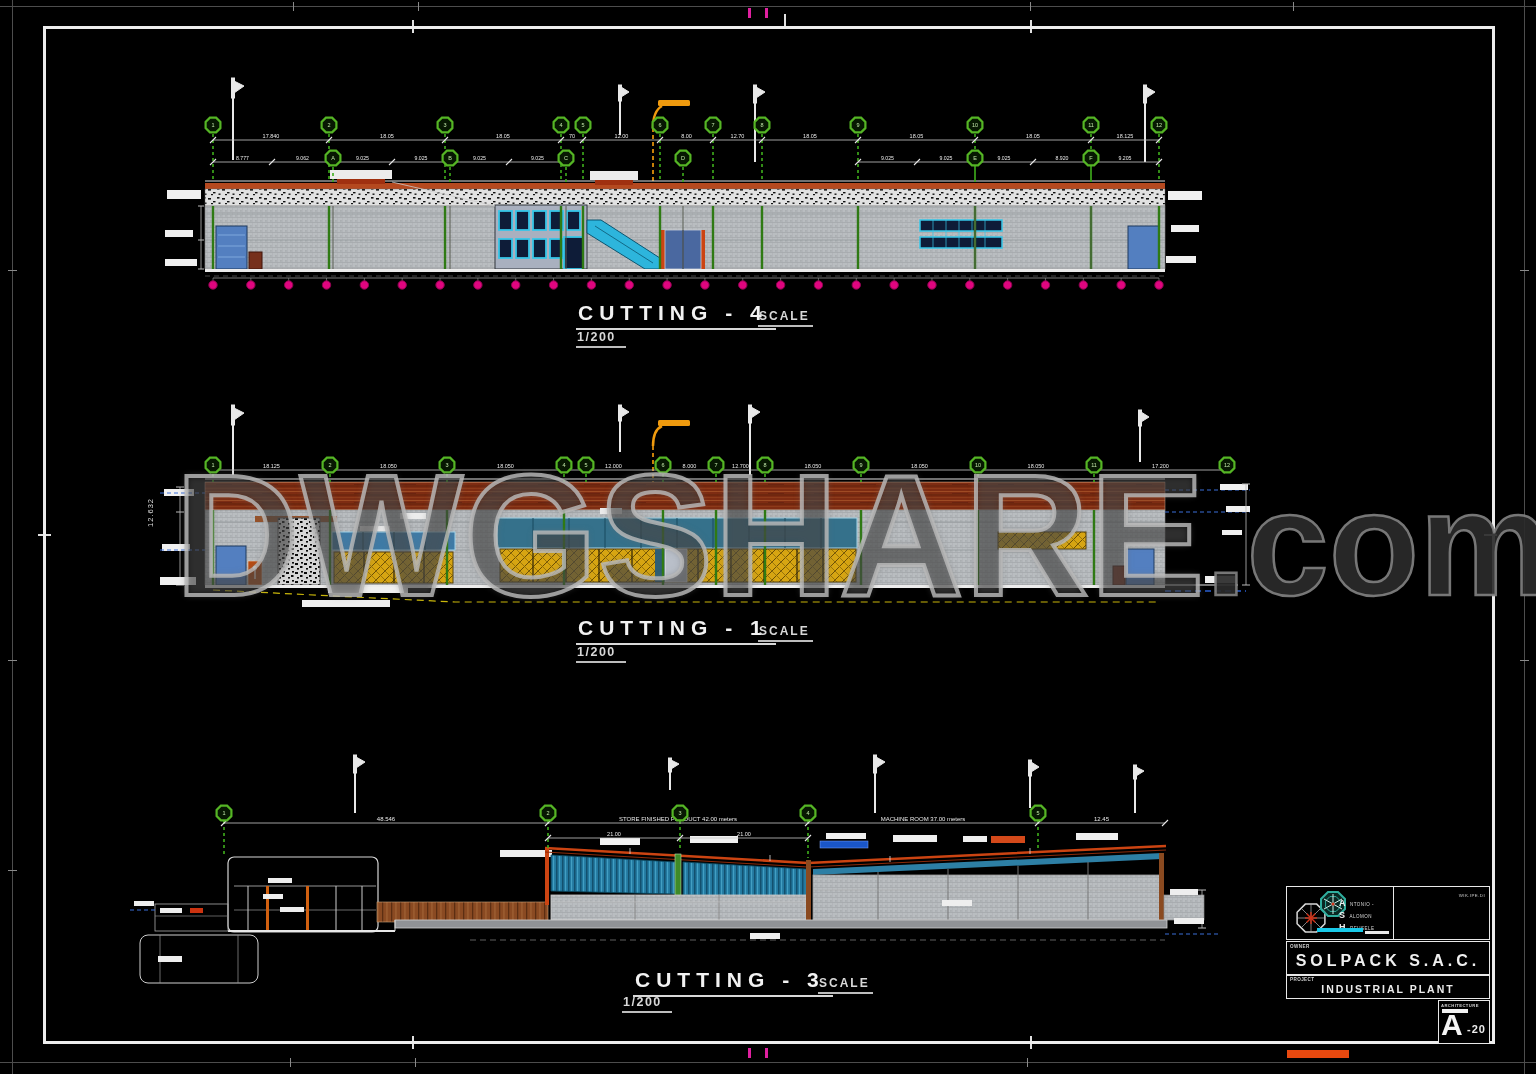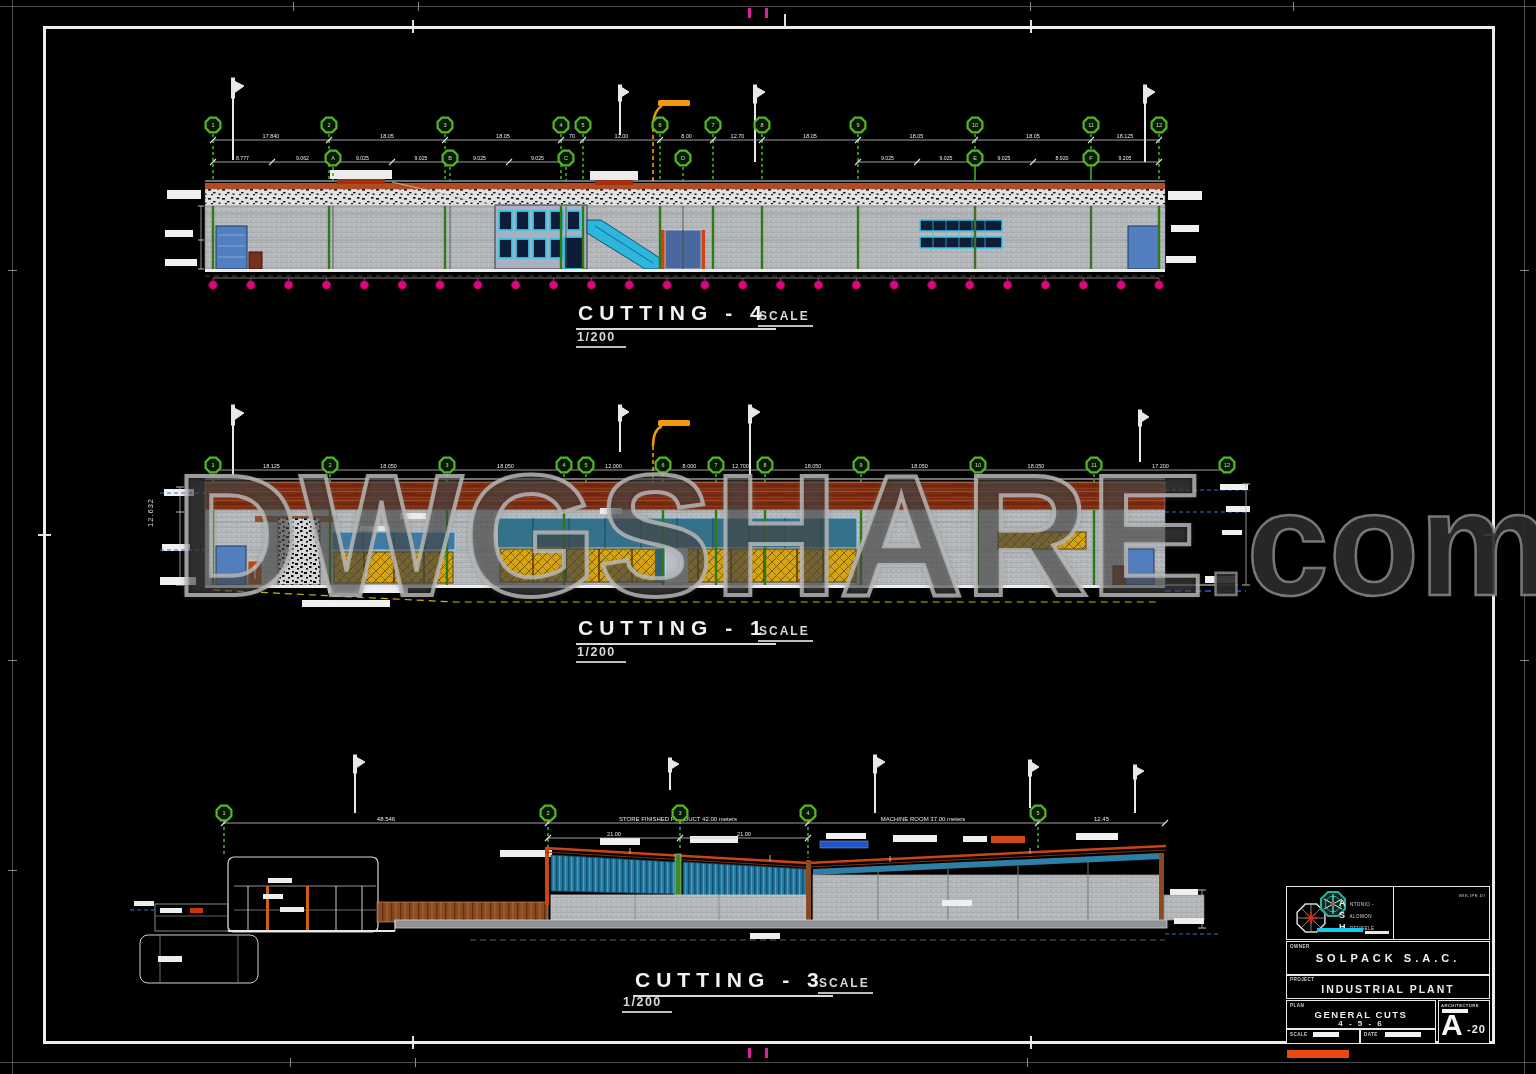--- a/index.html
+++ b/index.html
@@ -28,21 +28,21 @@
   .wm .main{font-size:172px;color:rgba(15,15,15,0.30);-webkit-text-stroke:4px rgba(185,185,185,0.82);
             text-shadow:0 0 7px rgba(110,110,110,0.55);letter-spacing:1px;margin-left:12px;}
   .wm .suffix{font-size:148px;color:rgba(42,42,42,0.92);-webkit-text-stroke:2.5px rgba(130,130,130,0.9);}
   
   .vdim{position:absolute;left:146px;top:498px;font-size:7.5px;color:#ddd;writing-mode:vertical-rl;
         transform:rotate(180deg);letter-spacing:1px;z-index:7;}
   
   .tb{position:absolute;left:1283px;top:883px;width:211px;height:160px;z-index:9;}
   .tb-box{position:absolute;border:1.5px solid #e8e8e8;background:#000;}
   .tb-lab{position:absolute;font-size:4.6px;letter-spacing:.4px;color:#cfcfcf;font-weight:bold;}
-  .tb-owner{position:absolute;width:100%;text-align:center;font-size:11px;font-weight:bold;letter-spacing:4px;color:#f0f0f0;}
+  .tb-owner{position:absolute;width:100%;text-align:center;font-size:16px;font-weight:bold;letter-spacing:4px;color:#f0f0f0;}
   .tb-project{position:absolute;width:100%;text-align:center;font-size:10.5px;font-weight:bold;letter-spacing:2px;color:#ececec;}
   .tb-plan1{position:absolute;width:100%;text-align:center;font-size:9.5px;font-weight:bold;letter-spacing:1.5px;color:#ececec;}
   .tb-plan2{position:absolute;width:100%;text-align:center;font-size:8px;font-weight:bold;letter-spacing:2px;color:#e0e0e0;}
   .tb-bar{position:absolute;background:#f2f2f2;}
   .tb-A{position:absolute;font-size:30px;font-weight:bold;color:#f5f5f5;line-height:1;}
   .tb-A10{position:absolute;font-size:11px;font-weight:bold;color:#ececec;letter-spacing:1px;}
   .logo-big{font-size:9px;font-weight:bold;color:#f0f0f0;}
   .logo-sm{font-size:4.5px;color:#d8d8d8;letter-spacing:.5px;}
   .logo-row{position:absolute;white-space:nowrap;}
   .tagline-cyan{position:absolute;background:#18c8e8;height:3.5px;}
@@ -769,31 +769,20 @@
     </div>
 
     <div class="tb-box" style="left:3px;top:58px;width:202px;height:56px">
       <div class="tb-lab" style="left:3px;top:2px">OWNER</div>
       <div class="tb-owner" style="top:10px">SOLPACK  S.A.C.</div>
       <div style="position:absolute;left:0;top:32px;width:100%;height:1.5px;background:#e8e8e8"></div>
       <div class="tb-lab" style="left:3px;top:35px">PROJECT</div>
       <div class="tb-project" style="top:41px">INDUSTRIAL PLANT</div>
     </div>
 
-    <div class="tb-box" style="left:3px;top:117px;width:148px;height:42px">
-      <div class="tb-lab" style="left:3px;top:2px">PLAN</div>
-      <div class="tb-plan1" style="top:8px">GENERAL CUTS</div>
-      <div class="tb-plan2" style="top:18px">4 - 5 - 6</div>
-      <div style="position:absolute;left:0;top:27px;width:100%;height:1.5px;background:#e8e8e8"></div>
-      <div style="position:absolute;left:72px;top:27px;width:1.5px;height:15px;background:#e8e8e8"></div>
-      <div class="tb-lab" style="left:3px;top:31px">SCALE</div>
-      <div class="tb-bar" style="left:26px;top:31px;width:26px;height:5px"></div>
-      <div class="tb-lab" style="left:77px;top:31px">DATE</div>
-      <div class="tb-bar" style="left:98px;top:31px;width:36px;height:5px"></div>
-    </div>
 
     <div class="tb-box" style="left:155px;top:117px;width:50px;height:42px">
       <div class="tb-lab" style="left:2px;top:2px;font-size:4.2px">ARCHITECTURE</div>
       <div class="tb-bar" style="left:3px;top:8px;width:26px;height:3.5px"></div>
       <div class="tb-A" style="left:2px;top:9px">A</div>
       <div class="tb-A10" style="left:28px;top:22px">-20</div>
     </div>
   </div>
 
 </div>

